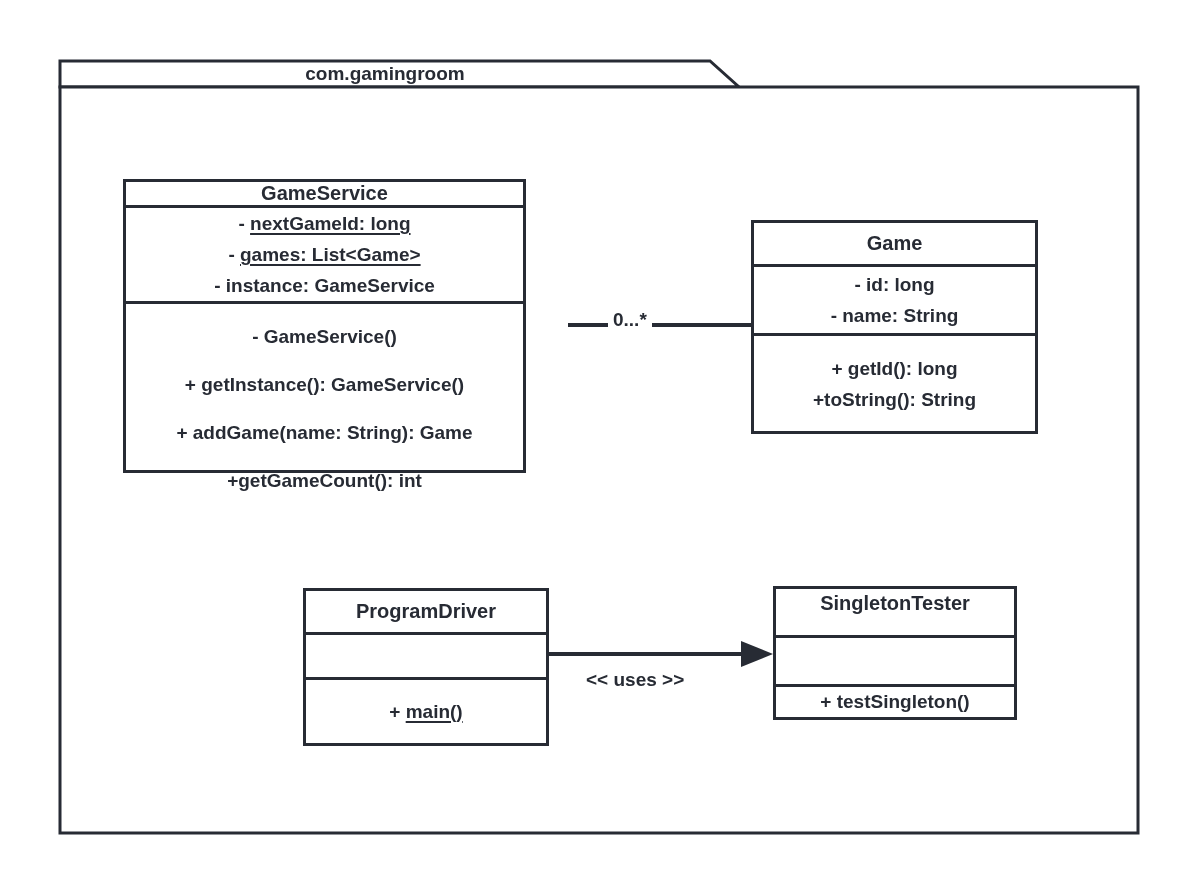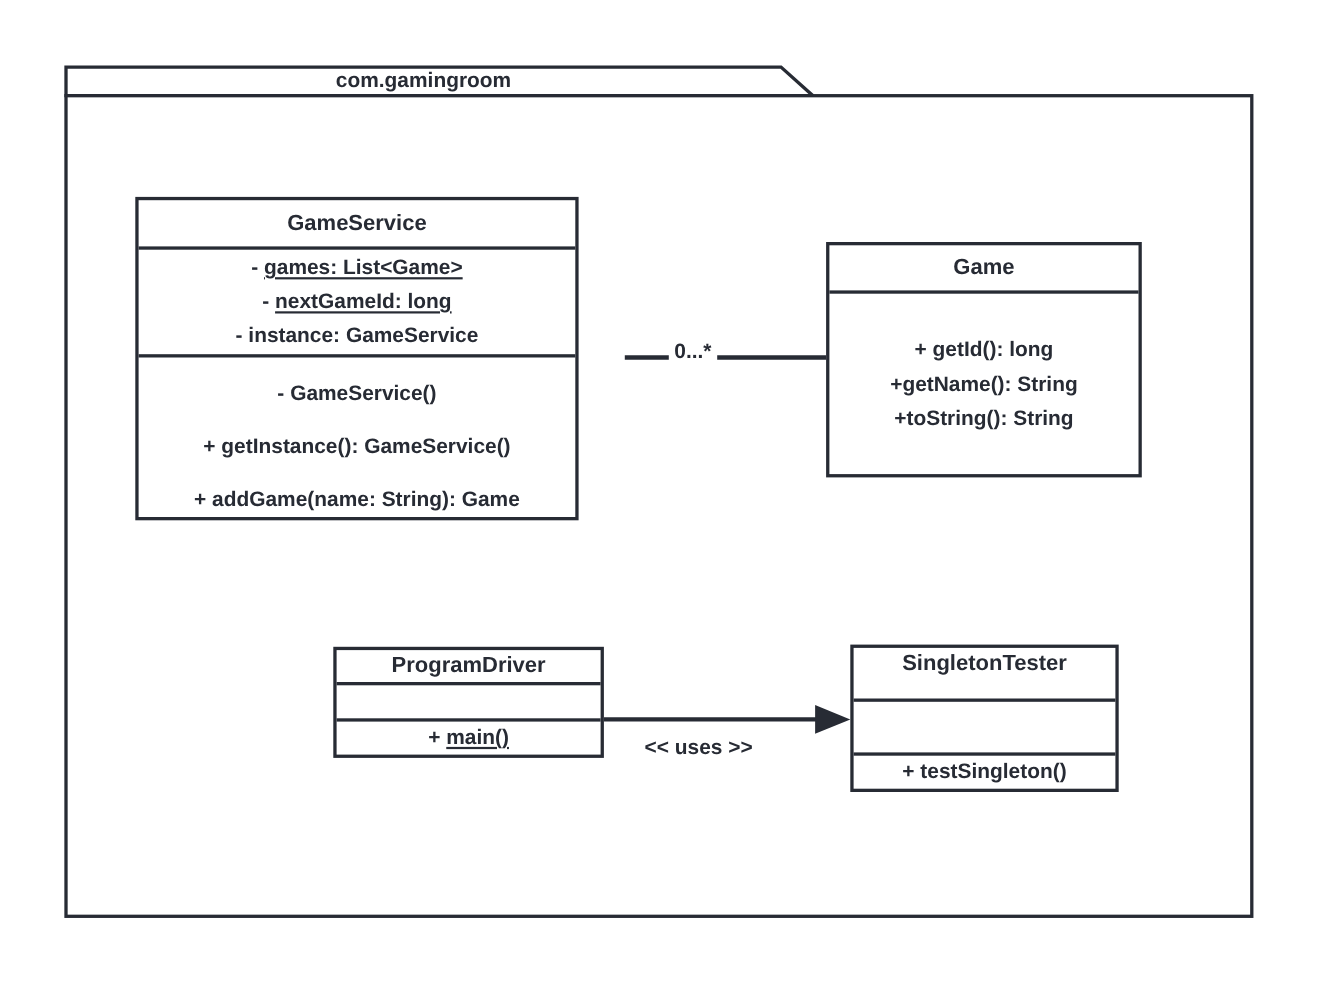--- a/index.html
+++ b/index.html
@@ -48,21 +48,21 @@
 
   
   #game{left:751px;top:220px;width:287px;height:214px;}
   #game .class-title{height:41px;}
   #game .attrs{height:69px;}
   #game .attrs .member{line-height:31px;}
   #game .methods{flex:1;}
   #game .methods .member{line-height:31px;}
 
   
-  #programdriver{left:303px;top:588px;width:246px;height:101px;}
+  #programdriver{left:303px;top:588px;width:246px;height:158px;}
   #programdriver .class-title{height:41px;}
   #programdriver .mid{height:45px;}
   #programdriver .methods{flex:1;}
   #programdriver .methods .member{line-height:30px;}
 
   
   #singletontester{left:773px;top:586px;width:244px;height:134px;gap:16px;}
   #singletontester .class-title{height:42px;}
   #singletontester .mid{height:46px;}
   #singletontester .methods{flex:1;justify-content:flex-end;}
@@ -93,36 +93,40 @@
     <line x1="549" y1="654" x2="746" y2="654" stroke="#272b34" stroke-width="4"></line>
 
     <polygon points="773,654 741,641 741,667" fill="#272b34"></polygon>
   </svg>
 
   <div class="tab-label">com.gamingroom</div>
 
   <div class="class-box" id="gameservice">
     <div class="sec class-title">GameService</div>
     <div class="sec attrs">
+      <div class="member"><span>- </span><span class="u">nextGameId: long</span></div>
       <div class="member"><span>- </span><span class="u">games: List&lt;Game&gt;</span></div>
-      <div class="member"><span>- </span><span class="u">nextGameId: long</span></div>
       <div class="member"><span></span><span>- instance: GameService</span></div>
     </div>
     <div class="sec methods">
       <div class="member"><span>- GameService()</span></div>
       <div class="member"><span>+ getInstance(): GameService()</span></div>
       <div class="member"><span>+ addGame(name: String): Game</span></div>
+      <div class="member"><span>+getGameCount(): int</span></div>
     </div>
   </div>
 
   <div class="class-box" id="game">
     <div class="sec class-title">Game</div>
+    <div class="sec attrs">
+      <div class="member"><span>- id: long</span></div>
+      <div class="member"><span>- name: String</span></div>
+    </div>
     <div class="sec methods">
       <div class="member"><span>+ getId(): long</span></div>
-      <div class="member"><span>+getName(): String</span></div>
       <div class="member"><span>+toString(): String</span></div>
     </div>
   </div>
 
   <div class="class-box" id="programdriver">
     <div class="sec class-title">ProgramDriver</div>
     <div class="sec mid"></div>
     <div class="sec methods">
       <div class="member"><span>+ </span><span class="u">main()</span></div>
     </div>

